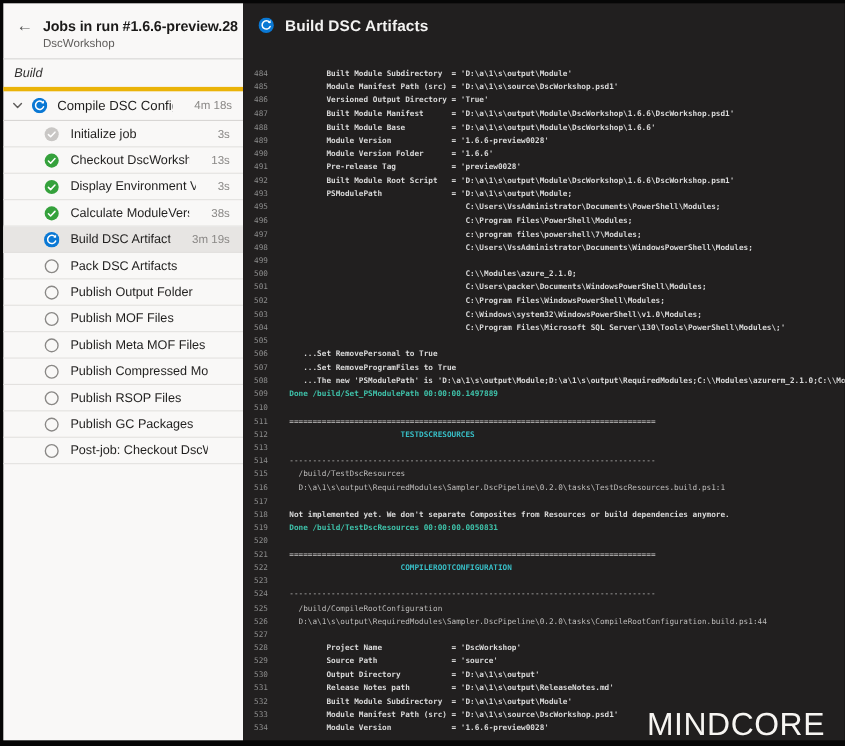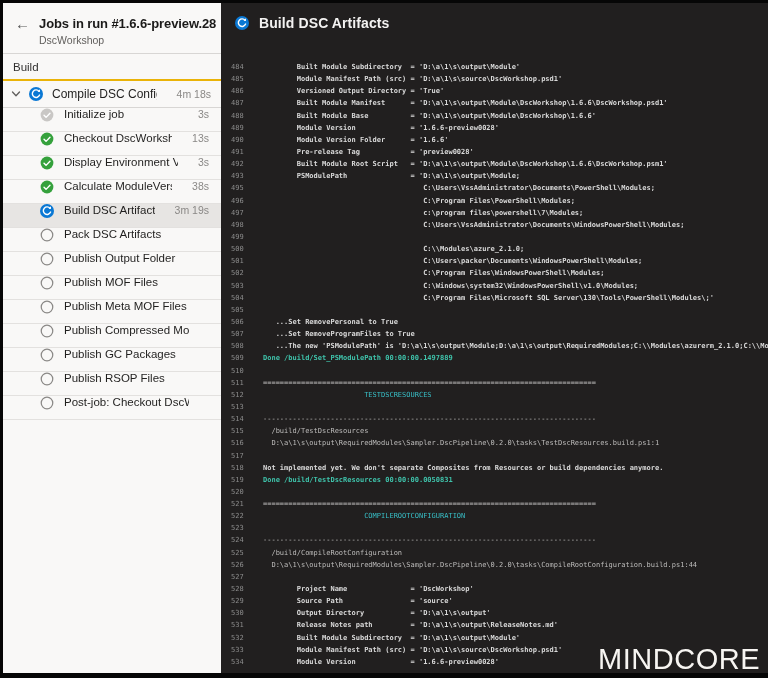--- a/index.html
+++ b/index.html
@@ -6,47 +6,47 @@
   html,body { width:768px; height:678px; overflow:hidden; background:#060606;
               font-family:"Liberation Sans", sans-serif; }
   .frame { position:absolute; top:3px; left:3px; right:0; bottom:5px; display:flex; }
 
   
   .sidebar { width:218px; flex:none; background:#f9f8f7; color:#201f1e; display:flex; flex-direction:column; }
   .sb-header { display:flex; align-items:flex-start; padding:13px 8px 7px 10px; border-bottom:1px solid #d8d6d4; }
   .back { color:#555; font-size:15px; line-height:16px; margin:0 9px 0 2px; cursor:pointer; }
   .sb-title { font-size:13px; font-weight:bold; color:#1b1a19; letter-spacing:-0.1px; white-space:nowrap; }
   .sb-sub { font-size:10.5px; color:#605e5c; margin-top:3px; }
-  .sb-section { font-size:11.5px; color:#323130; padding:7px 24px 6px 10px; border-bottom:2px solid #eab308; }
+  .sb-section { font-size:11.5px; color:#323130; padding:7px 24px 6px 10px; border-bottom:4px solid #eab308;font-style:italic; }
   .job-row { display:flex; align-items:center; height:27px; padding:0 10px 0 8px; border-bottom:1px solid #d8d6d4; cursor:pointer; }
   .chev { flex:none; margin-right:8px; display:flex; }
   .job-label { font-size:12px; color:#201f1e; white-space:nowrap; overflow:hidden; flex:1; margin-left:9px; }
   .dur { font-size:10.5px; color:#8a8886; margin-left:20px; flex:none; }
-  .step-row { display:flex; align-items:flex-start; height:24px; padding:0 12px 0 37px; border-bottom:1px solid #e3e1df; cursor:pointer; }
+  .step-row { display:flex; align-items:center; height:24px; padding:0 12px 0 37px; border-bottom:1px solid #e3e1df; cursor:pointer; }
   .step-row.selected { background:#e7e5e3; }
   .st-ic { width:14px; height:14px; flex:none; display:block; }
   .job-ic { width:14px; height:14px; flex:none; display:block; }
   .step-label { font-size:11.5px; color:#201f1e; white-space:nowrap; overflow:hidden; flex:1; margin-left:10px; }
 
   
   .logpanel { flex:1; background:#211f1f; position:relative; overflow:hidden; }
   .log-header { height:40px; display:flex; align-items:center; padding-left:14px; }
   .log-title { color:#f3f2f1; font-size:14px; font-weight:bold; margin-left:10px; letter-spacing:0.1px; }
   .log-body { position:absolute; top:40px; left:0; right:0; bottom:0; overflow:hidden;
               padding:18px 0 0 10px; font-family:"DejaVu Sans Mono", monospace; font-size:7px; }
   .log-line { display:flex; height:12.15px; line-height:12.15px; white-space:pre; }
   .ln { width:18px; flex:none; color:#8c8c8c; margin-right:14px; cursor:pointer; }
   .lt { white-space:pre; }
   .t-info   { color:#dadada; font-weight:bold; }
   .t-plain  { color:#bdbcbb;text-align:center; }
   .t-sep    { color:#c6c5c4; }
   .t-done   { color:#3fc3ab; font-weight:bold; }
-  .t-header { color:#38bec6; font-weight:normal; }
-
-  .watermark { position:absolute; right:8px; bottom:2px; color:#f7f5f2; font-size:29px;
+  .t-header { color:#38bec6; font-weight:bold; }
+
+  .watermark { position:absolute; right:18px; bottom:2px; color:#f7f5f2; font-size:29px;
                font-weight:500; letter-spacing:0.5px; z-index:10; }
 </style>
 </head>
 <body>
 
 <div class="frame">
 
   <aside class="sidebar">
     <div class="sb-header">
       <span class="back">←</span>
@@ -146,28 +146,28 @@
           <svg class="st-ic" viewBox="0 0 16 16">
             <circle cx="8" cy="8" r="6.6" fill="none" stroke="#8a8886" stroke-width="1.4"></circle>
           </svg>
           <span class="step-label">Publish Compressed Modules</span>
           <span class="dur"></span>
         </div>
         <div class="step-row">
           <svg class="st-ic" viewBox="0 0 16 16">
             <circle cx="8" cy="8" r="6.6" fill="none" stroke="#8a8886" stroke-width="1.4"></circle>
           </svg>
+          <span class="step-label">Publish RSOP Files</span>
+          <span class="dur"></span>
+        </div>
+        <div class="step-row">
+          <svg class="st-ic" viewBox="0 0 16 16">
+            <circle cx="8" cy="8" r="6.6" fill="none" stroke="#8a8886" stroke-width="1.4"></circle>
+          </svg>
           <span class="step-label">Publish GC Packages</span>
-          <span class="dur"></span>
-        </div>
-        <div class="step-row">
-          <svg class="st-ic" viewBox="0 0 16 16">
-            <circle cx="8" cy="8" r="6.6" fill="none" stroke="#8a8886" stroke-width="1.4"></circle>
-          </svg>
-          <span class="step-label">Publish RSOP Files</span>
           <span class="dur"></span>
         </div>
         <div class="step-row">
           <svg class="st-ic" viewBox="0 0 16 16">
             <circle cx="8" cy="8" r="6.6" fill="none" stroke="#8a8886" stroke-width="1.4"></circle>
           </svg>
           <span class="step-label">Post-job: Checkout DscWorkshop@...</span>
           <span class="dur"></span>
         </div>
       </div>

